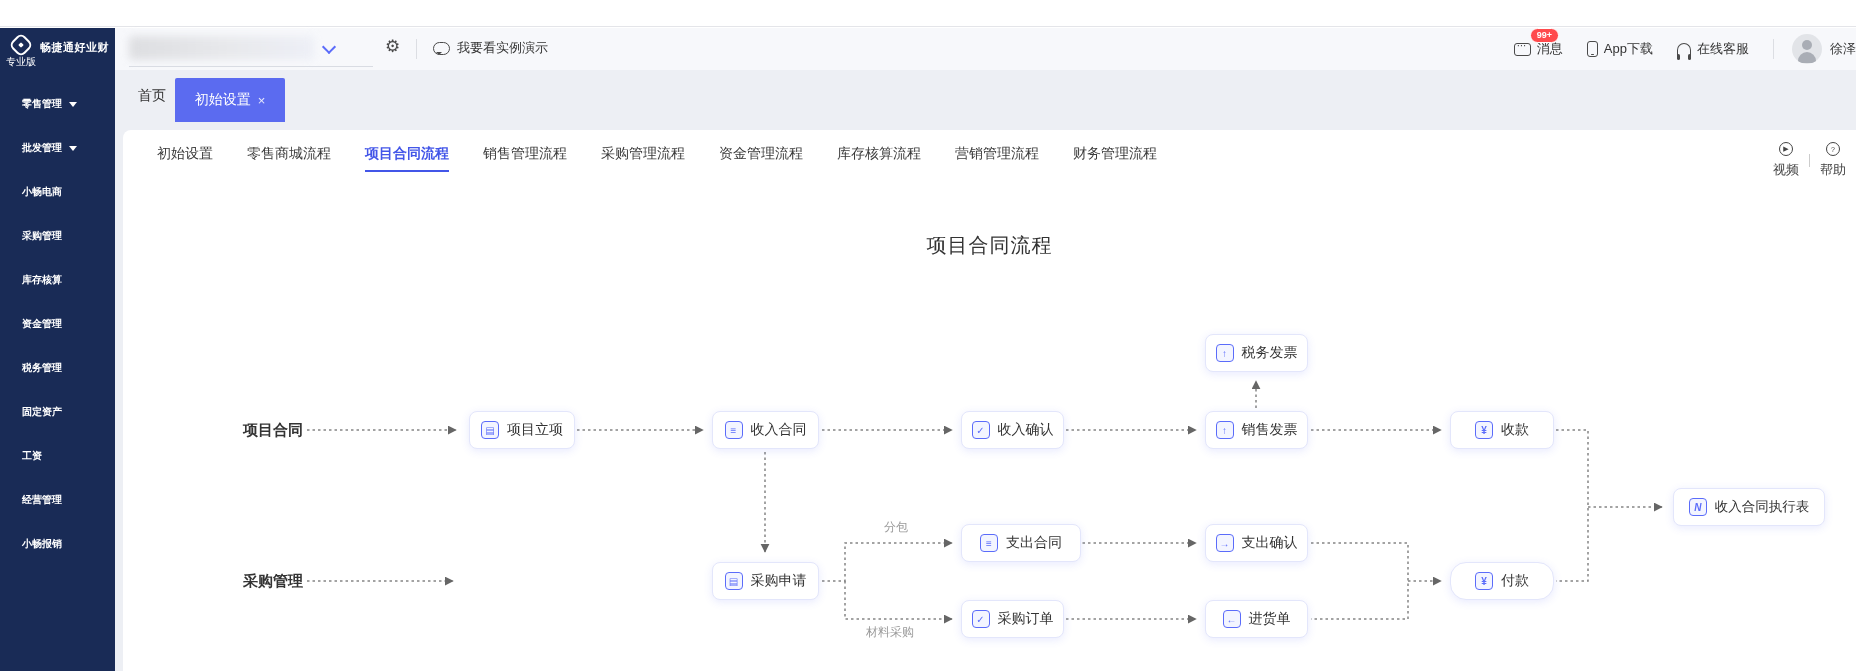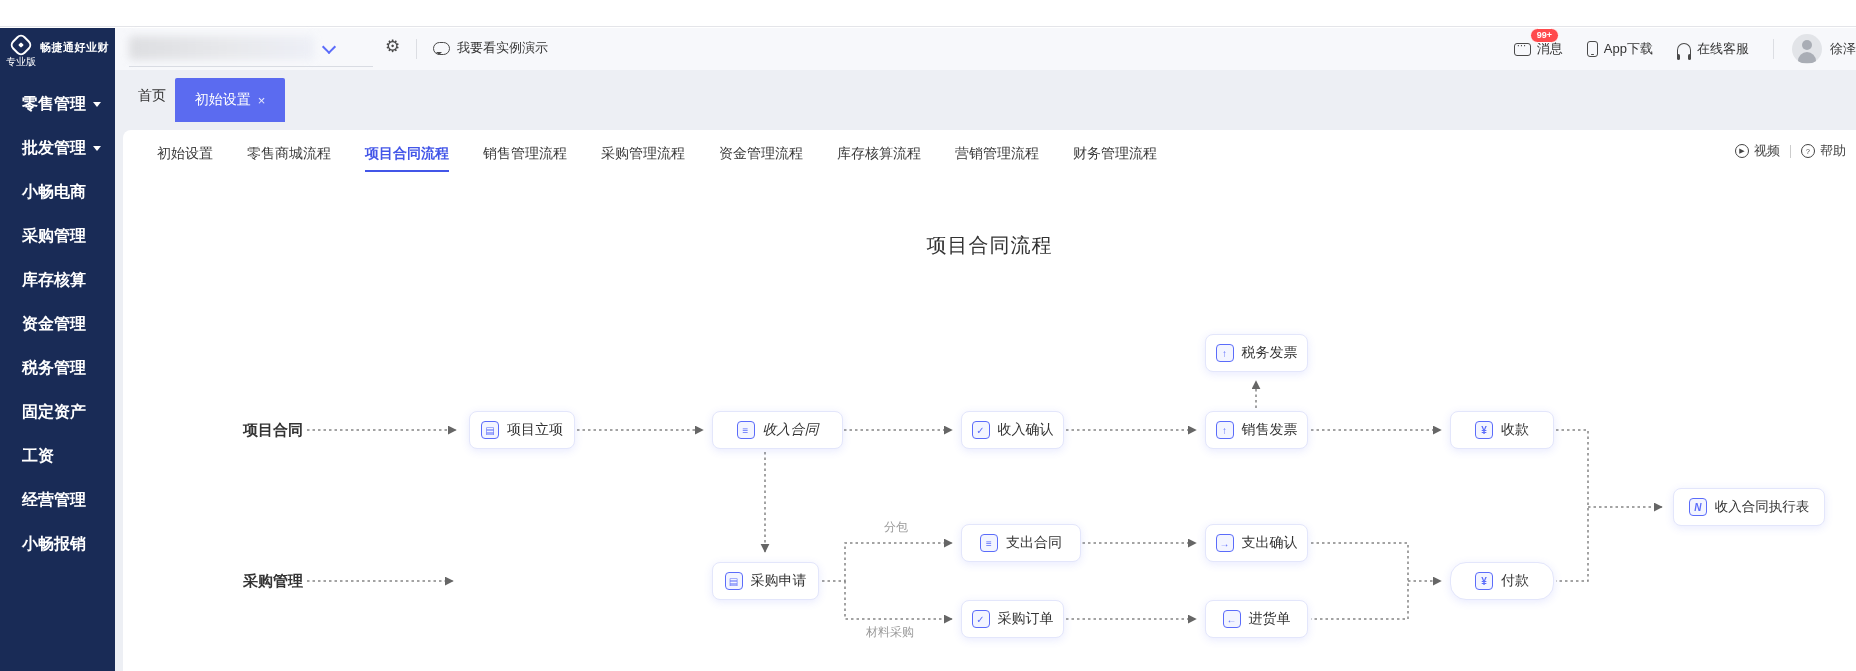--- a/index.html
+++ b/index.html
@@ -41,39 +41,39 @@
   .headset-icon::before, .headset-icon::after { content:""; position:absolute; bottom:-4px; width:3px; height:6px; background:#4a4a4a; border-radius:2px; }
   .headset-icon::before { left:-1px; } .headset-icon::after { right:-1px; }
   .d2 { position:static; margin-right:18px; }
   .avatar { width:30px; height:30px; border-radius:50%; background:#e2e4e8; position:relative; overflow:hidden; margin-right:8px; }
   .avatar::before { content:""; position:absolute; left:10px; top:6px; width:10px; height:10px; border-radius:50%; background:#a9adb5; }
   .avatar::after { content:""; position:absolute; left:6px; top:18px; width:18px; height:11px; border-radius:9px 9px 0 0; background:#a9adb5; }
   .username { font-size:13px; color:#333; white-space:nowrap; }
 
   
   .sidebar { position:absolute; left:0; top:70px; width:115px; height:601px; background:#192b56; padding-top:12px; }
-  .side-item { height:44px; display:flex; align-items:center; padding-left:22px; color:#fff; font-size:16px; font-weight:bold; cursor:pointer; white-space:nowrap; }
+  .side-item { height:44px; display:flex; align-items:center; padding-left:22px; color:#fff; font-size:10px; font-weight:bold; cursor:pointer; white-space:nowrap; }
   .caret { width:0; height:0; border:4px solid transparent; border-top:5px solid #fff; margin-left:7px; margin-top:4px; }
 
   
   .tabbar { position:absolute; left:115px; top:70px; width:1741px; height:52px; background:#edeff4;padding-left:11px; }
   .tab-home { position:absolute; left:13px; top:0; height:52px; display:flex; align-items:center; font-size:14px; color:#333; padding:0 10px; cursor:pointer; }
   .tab-active { position:absolute; left:60px; top:8px; width:110px; height:44px; background:#5b6bf0; color:#fff; font-size:14px; display:flex; align-items:center; justify-content:center; gap:7px; cursor:pointer; border-radius:2px 2px 0 0; }
   .tab-close { font-size:13px; color:rgba(255,255,255,.85); cursor:pointer; }
 
   
   .content-bg { position:absolute; left:115px; top:122px; width:1741px; height:549px; background:#edeff4; }
   .panel { position:absolute; left:123px; top:130px; width:1733px; height:541px; background:#fff; border-radius:8px 0 0 0; }
 
   
   .sub-tabs { position:absolute; left:34px; top:8px; right:180px; height:34px; display:flex; gap:34px; align-items:center; }
   .sub-tab { font-size:14px; color:#3a3a3a; height:34px; display:flex; align-items:center; cursor:pointer; border-bottom:2.5px solid transparent; white-space:nowrap; }
   .sub-tab.active { color:#4356e8; border-bottom-color:#4356e8; font-weight:bold; }
   .panel-tools { position:absolute; right:10px; top:12px; display:flex; align-items:center; gap:10px; font-size:13px; color:#444; }
-  .tool { display:flex; align-items:center; gap:5px; cursor:pointer; }
+  .tool { display:flex; align-items:center; gap:5px; cursor:pointer;flex-direction:column; }
   .circle-ic { width:14px; height:14px; border:1.2px solid #444; border-radius:50%; display:flex; align-items:center; justify-content:center; font-size:7px; color:#444; }
   .tool-div { width:1px; height:13px; background:#ccc; }
 
   .flow-title { position:absolute; left:0; right:0; top:102px; text-align:center; font-size:20px; color:#333; font-weight:500; letter-spacing:1px; }
 
   
   .flow-svg { position:absolute; left:0; top:0; width:1856px; height:671px; pointer-events:none; }
   .fnode { position:absolute; height:38px; background:#fff; border:1px solid #e3e6fb; border-radius:8px; box-shadow:0 2px 8px rgba(91,108,250,.14); display:flex; align-items:center; justify-content:center; gap:8px; font-size:14px; color:#333; font-weight:500; cursor:pointer; white-space:nowrap; }
   .nicon { width:18px; height:18px; border:1.5px solid #5b6cfa; border-radius:4px; background:#f3f5ff; color:#5b6cfa; font-size:10px; font-weight:bold; display:flex; align-items:center; justify-content:center; flex:none; }
   .nicon[data-name="doc-badge-icon"]::before { content:"▤"; }
@@ -233,21 +233,21 @@
 
   <div class="row-label" style="left:243px; top:421px;" data-name="flow-row-label-project-contract">项目合同</div>
   <div class="row-label" style="left:243px; top:572px;" data-name="flow-row-label-purchase-mgmt">采购管理</div>
   <div class="edge-label" style="left:884px; top:519px;" data-name="edge-label-subcontract">分包</div>
   <div class="edge-label" style="left:866px; top:624px;" data-name="edge-label-material-purchase">材料采购</div>
 
   <div class="fnode" style="left:469px; top:411px; width:106px;" data-name="flow-node-project-initiation">
     <span class="nicon" data-name="doc-badge-icon"></span>
       <span>项目立项</span>
   </div>
-  <div class="fnode" style="left:712px; top:411px; width:131px;font-style:italic;" data-name="flow-node-income-contract">
+  <div class="fnode" style="left:712px; top:411px; width:107px;" data-name="flow-node-income-contract">
     <span class="nicon" data-name="doc-clock-icon"></span>
       <span>收入合同</span>
   </div>
   <div class="fnode" style="left:961px; top:411px; width:103px;" data-name="flow-node-income-confirm">
     <span class="nicon" data-name="checklist-icon"></span>
       <span>收入确认</span>
   </div>
   <div class="fnode" style="left:1205px; top:411px; width:103px;" data-name="flow-node-sales-invoice">
     <span class="nicon" data-name="invoice-up-icon"></span>
       <span>销售发票</span>

